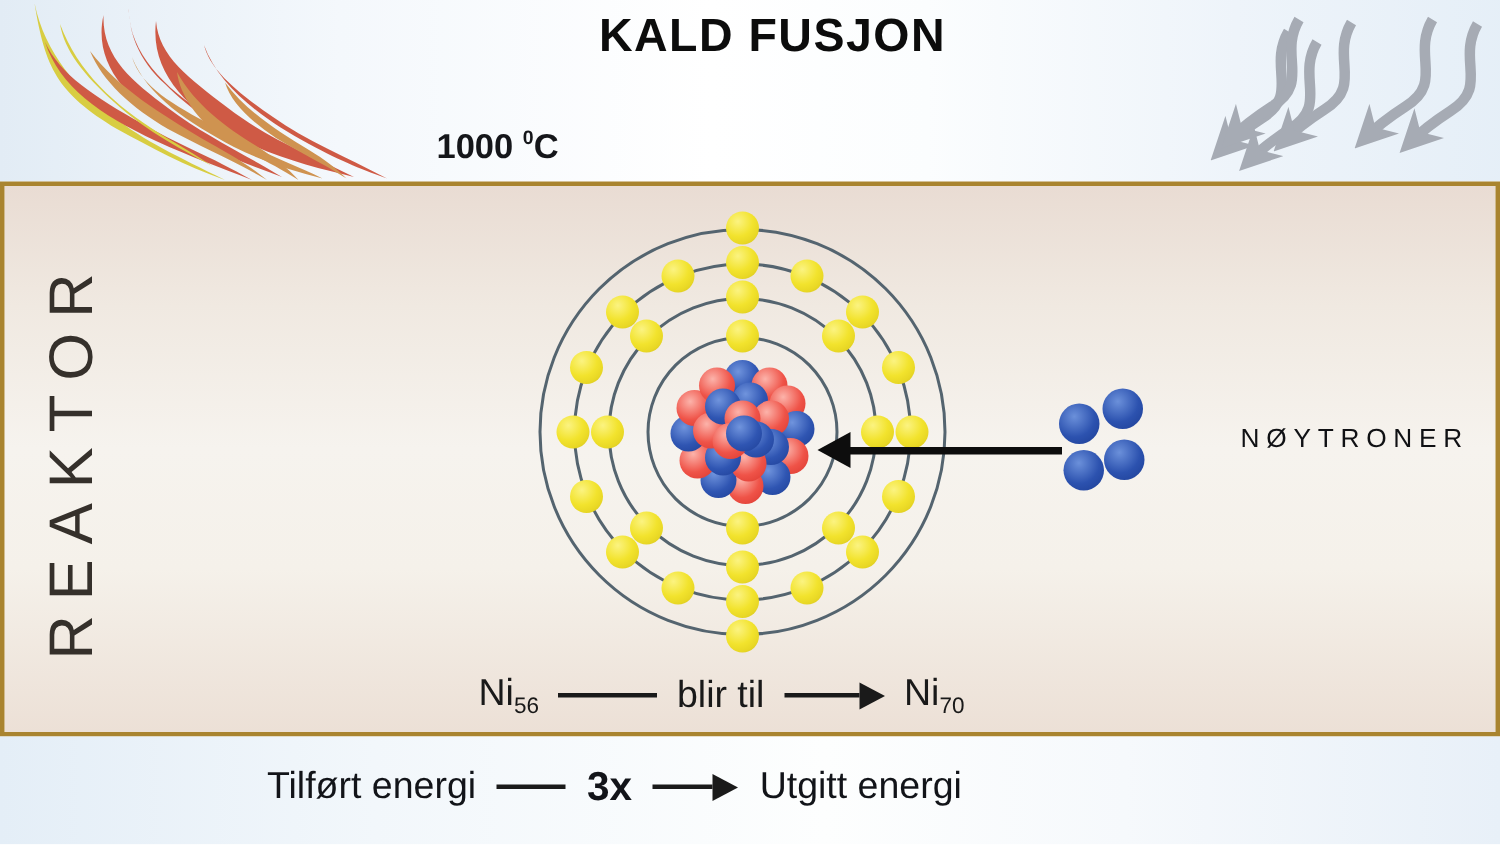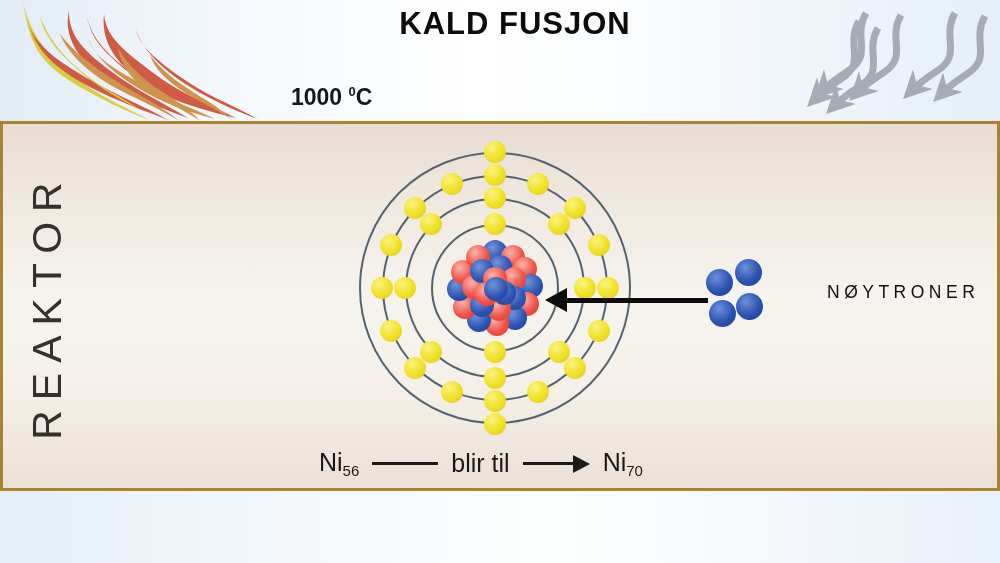--- a/index.html
+++ b/index.html
@@ -169,18 +169,28 @@
     <span class="hline w66"></span>
     <span>blir til</span>
     <span class="arrow-r">
         <span class="hline w50"></span>
         <span class="arrow-head-r"></span>
       </span>
     <span class="iso"><span>Ni</span><sub>70</sub></span>
   </div>
 
   <div class="bottom-strip"></div>
+  <div class="flex-row energy-row">
+    <span>Tilført energi</span>
+    <span class="hline w46"></span>
+    <span class="gain">3x</span>
+    <span class="arrow-r">
+        <span class="hline w40"></span>
+        <span class="arrow-head-r"></span>
+      </span>
+    <span>Utgitt energi</span>
+  </div>
 
 <div class="neutron" style="left: 705.5px; top: 268.5px;"></div>
     <div class="neutron" style="left: 734.5px; top: 258.5px;"></div>
     <div class="neutron" style="left: 708.5px; top: 299.5px;"></div>
     <div class="neutron" style="left: 735.5px; top: 292.5px;"></div>
   </div>
 
 </body></html>

